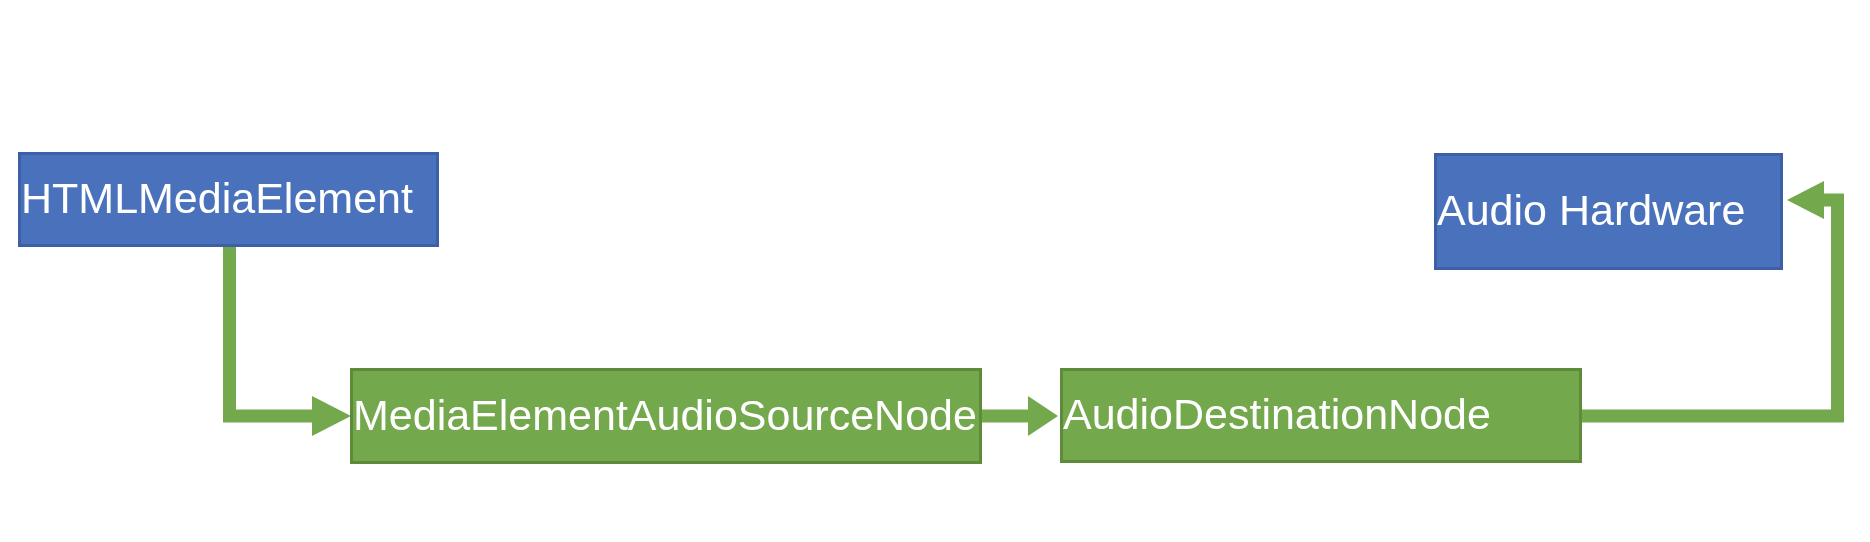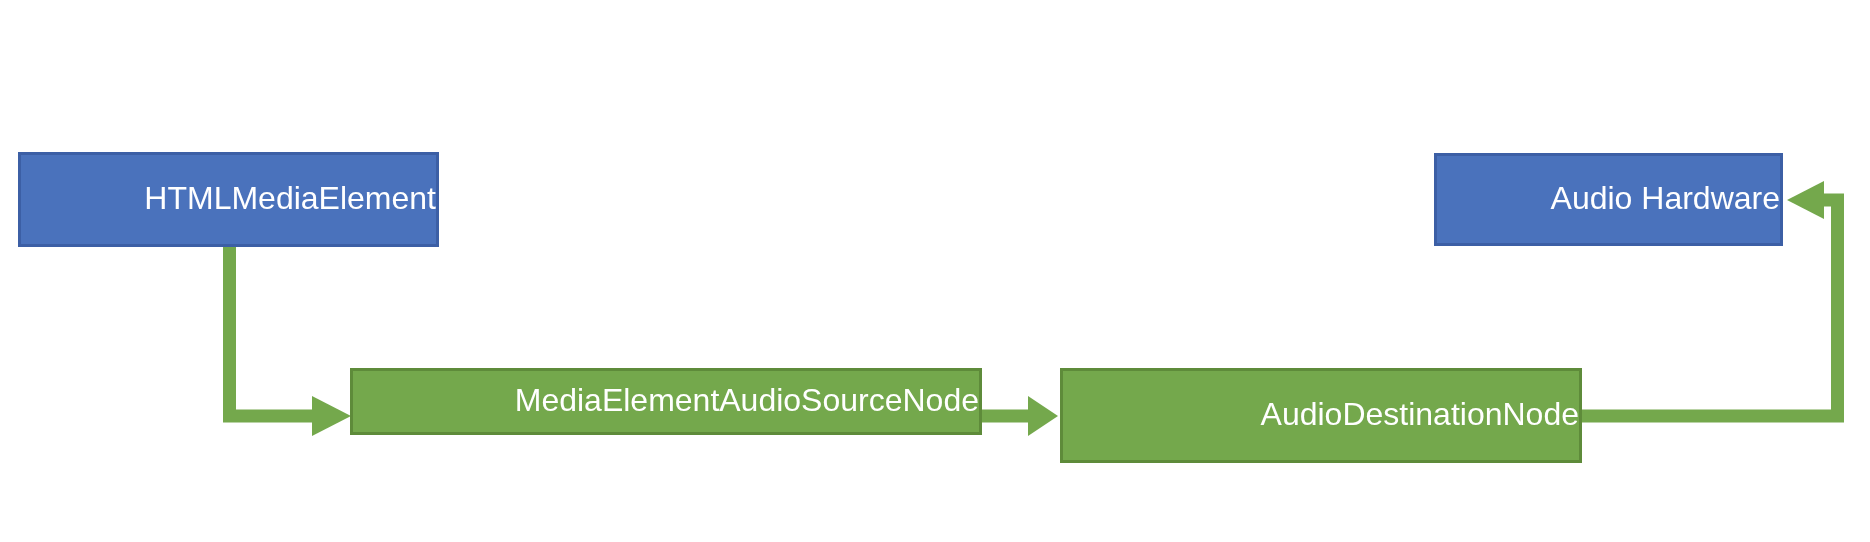--- a/index.html
+++ b/index.html
@@ -21,25 +21,25 @@
     top: 0;
     width: 1870px;
     height: 542px;
     display: block;
   }
   .node {
     position: absolute;
     box-sizing: border-box;
     display: flex;
     align-items: center;
-    justify-content: flex-end;
+    justify-content: flex-start;
     border-style: solid;
     border-width: 3px;
     color: var(--text, #ffffff);
-    font-size: 32px;
+    font-size: 43px;
     font-weight: 400;
     letter-spacing: 0px;
     white-space: nowrap;
   }
   .node.blue {
     background: var(--node-blue-fill, #4a72bc);
     border-color: var(--node-blue-border, #3c5fa5);
   }
   .node.green {
     background: var(--node-green-fill, #74a84c);
@@ -63,25 +63,25 @@
     <polygon points="1028,396 1028,436 1058,416" fill="#74a84c"></polygon>
 
     <path d="M 1558 416 L 1837.5 416 L 1837.5 200 L 1824 200" fill="none" stroke-width="13" stroke-linejoin="miter" stroke="#74a84c"></path>
     <polygon points="1824,181 1824,219 1787,200" fill="#74a84c"></polygon>
   </svg>
 
   <div class="node blue" style="left:18px; top:152px; width:421px; height:95px;">
     <span class="label">HTMLMediaElement</span>
   </div>
 
-  <div class="node green" style="left:350px; top:368px; width:632px; height:67px;">
+  <div class="node green" style="left:350px; top:368px; width:632px; height:96px;">
     <span class="label">MediaElementAudioSourceNode</span>
   </div>
 
   <div class="node green" style="left:1060px; top:368px; width:522px; height:95px;">
     <span class="label">AudioDestinationNode</span>
   </div>
 
-  <div class="node blue" style="left:1434px; top:153px; width:349px; height:93px;padding-left:39px;">
+  <div class="node blue" style="left:1434px; top:153px; width:349px; height:117px;">
     <span class="label">Audio Hardware</span>
   </div>
 
 </div>
 
 </body></html>

